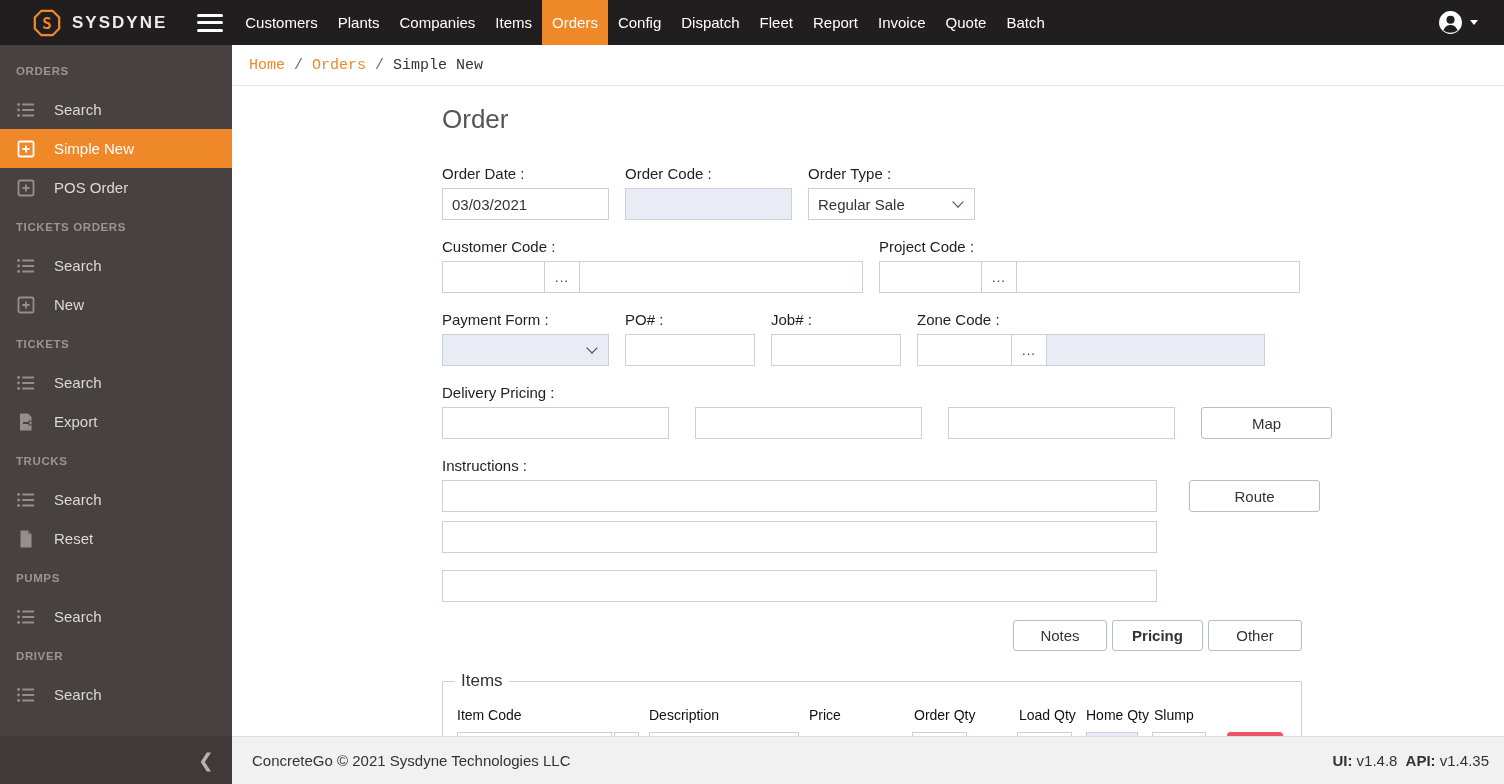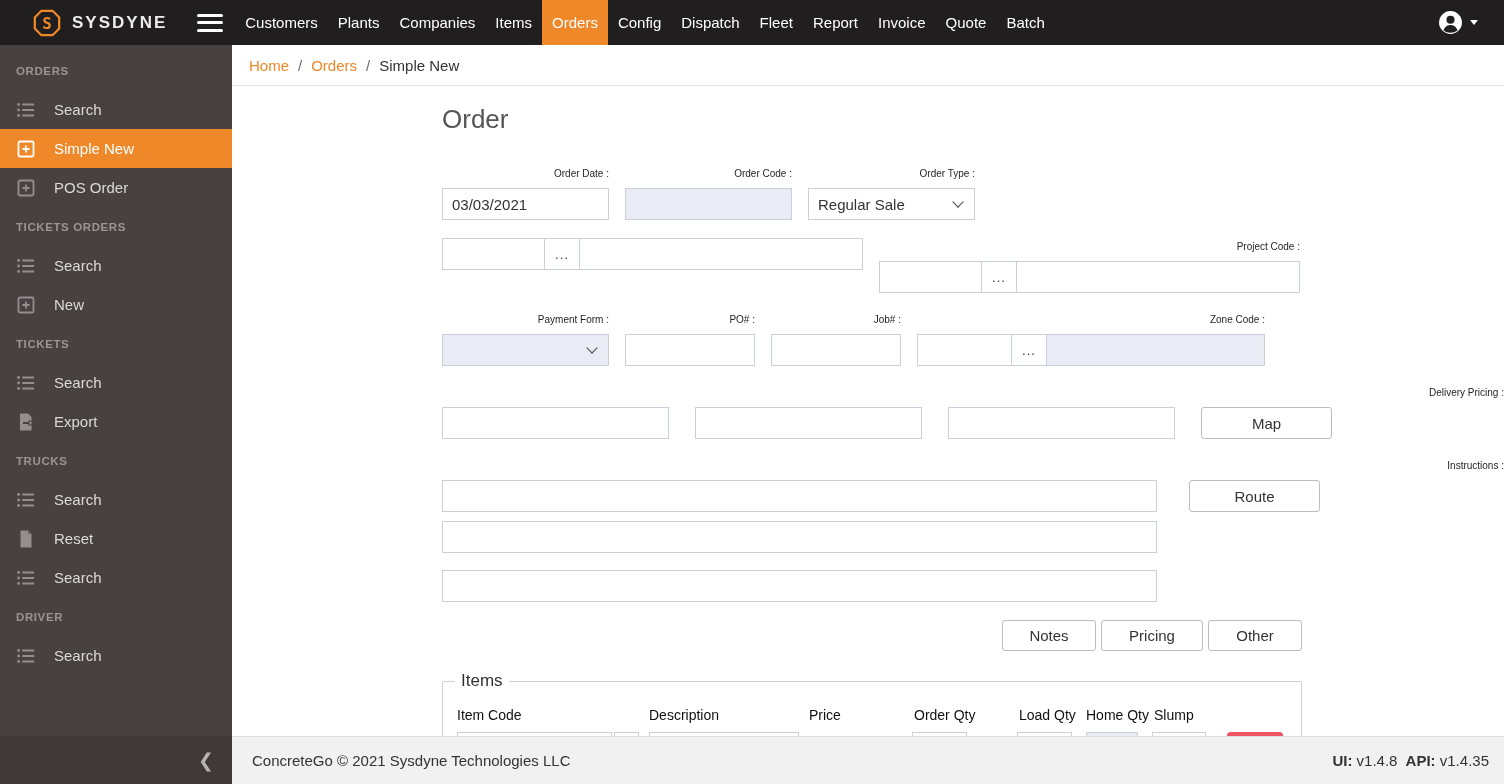--- a/index.html
+++ b/index.html
@@ -23,28 +23,28 @@
   .sec-title { height:39px; display:flex; align-items:center; padding:0 16px; font-size:11.5px; font-weight:bold; letter-spacing:.6px; color:#9b9495; }
   .sitem { height:39px; display:flex; align-items:center; gap:18px; padding:0 16px; color:#dcd9d9; font-size:15px; cursor:pointer; }
   .sitem .sicon { width:20px; height:20px; color:#948e8f; flex:0 0 20px; }
   .sitem.active { background:var(--accent); color:#fff; }
   .sitem.active .sicon { color:#fff; }
   .collapse-bar { position:absolute; left:0; right:0; bottom:0; height:48px; background:#3f393a; display:flex; align-items:center; justify-content:flex-end; padding-right:18px; }
   .collapse-chevron { color:#b6b1b2; font-size:19px; cursor:pointer; }
 
   
   .content { position:absolute; left:232px; top:45px; right:0; bottom:0; background:#fff; overflow:hidden; }
-  .breadcrumb { height:41px; border-bottom:1px solid #e4e4e4; display:flex; align-items:center; gap:9px; padding-left:17px; font-size:15px; }
+  .breadcrumb { height:41px; border-bottom:1px solid #e4e4e4; display:flex; align-items:center; gap:9px; padding-left:17px; font-size:15px;font-family:Liberation Mono, monospace; }
   .bc-link { color:var(--accent); cursor:pointer; text-decoration:none; }
   .bc-sep { color:#6d6d6d; }
   .bc-current { color:#333; }
 
   .main { position:absolute; top:42px; left:0; right:0; bottom:0; padding-left:210px; overflow:hidden; }
   .page-title { font-size:26px; font-weight:400; color:#555; margin:17px 0 30px; }
-  .flabel { display:block; font-size:10px; line-height:17px; color:#1f1f1f; margin-bottom:6px;text-align:right; }
+  .flabel { display:block; font-size:15px; line-height:17px; color:#1f1f1f; margin-bottom:6px; }
   .frow { display:flex; gap:16px; margin-bottom:18px; }
   input.inp { height:32px; border:1px solid #c9d0dc; background:#fff; font-size:15px; color:#333; padding:0 9px; font-family:"Liberation Sans", sans-serif; }
   input.inp:disabled, input.inp.dis { background:#e9ecf5; color:#555; }
   .selwrap { position:relative; }
   select.sel { height:32px; width:100%; border:1px solid #c9d0dc; background:#fff; font-size:15px; color:#333; padding:0 9px; appearance:none; -webkit-appearance:none; font-family:"Liberation Sans", sans-serif; }
   select.sel.dis { background:#e9ecf5; }
   .caret-v { position:absolute; right:13px; top:10px; width:8px; height:8px; border-right:1.6px solid #444; border-bottom:1.6px solid #444; transform:rotate(45deg); pointer-events:none; }
   .igroup { display:flex; }
   .browse-btn { width:36px; height:32px; margin-left:-1px; border:1px solid #c9d0dc; background:#fff; font-size:13px; letter-spacing:1px; color:#333; cursor:pointer; }
   .igroup .name { margin-left:-1px; }
@@ -215,20 +215,21 @@
       </div>
       <div class="sitem">
         <span class="sicon"><svg width="20" height="20" viewBox="0 0 20 20">
               <path d="M4.5,1.5 h7.5 l3.5,3.5 v13.5 h-11 z" fill="currentColor"></path>
               <path d="M12,1.5 v3.5 h3.5 z" fill="#6a6465"></path>
             </svg></span>
         <span>Reset</span>
       </div>
     </div>
     <div class="sec">
+      <div class="sec-title">PUMPS</div>
       <div class="sitem">
         <span class="sicon"><svg width="20" height="20" viewBox="0 0 20 20">
               <g fill="currentColor">
                 <circle cx="2.6" cy="4.5" r="1.4"></circle>
                 <rect x="6.2" y="3.4" width="12" height="2.2" rx="0.5"></rect>
                 <circle cx="2.6" cy="10" r="1.4"></circle>
                 <rect x="6.2" y="8.9" width="12" height="2.2" rx="0.5"></rect>
                 <circle cx="2.6" cy="15.5" r="1.4"></circle>
                 <rect x="6.2" y="14.4" width="12" height="2.2" rx="0.5"></rect>
               </g>
@@ -283,20 +284,21 @@
           <label class="flabel">Order Type :</label>
           <div class="selwrap w203">
             <select class="sel"><option>Regular Sale</option></select>
             <span class="caret-v"></span>
           </div>
         </div>
       </div>
 
       <div class="frow">
         <div>
+          <label class="flabel">Customer Code :</label>
           <div class="igroup">
             <input class="inp w103" type="text" value="" style="">
             <button class="browse-btn">...</button>
             <input class="inp name w284" type="text" value="" style="">
           </div>
         </div>
         <div>
           <label class="flabel">Project Code :</label>
           <div class="igroup">
             <input class="inp w103" type="text" value="" style="">
@@ -348,21 +350,21 @@
           <input class="inp w715" type="text" value="" style="">
           <button class="wbtn w131">Route</button>
         </div>
       </div>
 
       <input class="inp w715" type="text" style="display: block; margin-bottom: 17px;" value="">
       <input class="inp w715" type="text" style="display: block; margin-bottom: 18px;" value="">
 
       <div class="actions-row">
         <button class="wbtn" style="width:94px;">Notes</button>
-        <button class="wbtn" style="width:102px;">Pricing</button>
+        <button class="wbtn" style="width:91px;font-weight:bold;">Pricing</button>
         <button class="wbtn" style="width:94px;">Other</button>
       </div>
 
       <fieldset class="items-fs">
         <legend>Items</legend>
         <div class="cols-row">
           <div class="c1">Item Code</div>
           <div class="c2">Description</div>
           <div class="c3">Price</div>
           <div class="c4">Order Qty</div>

